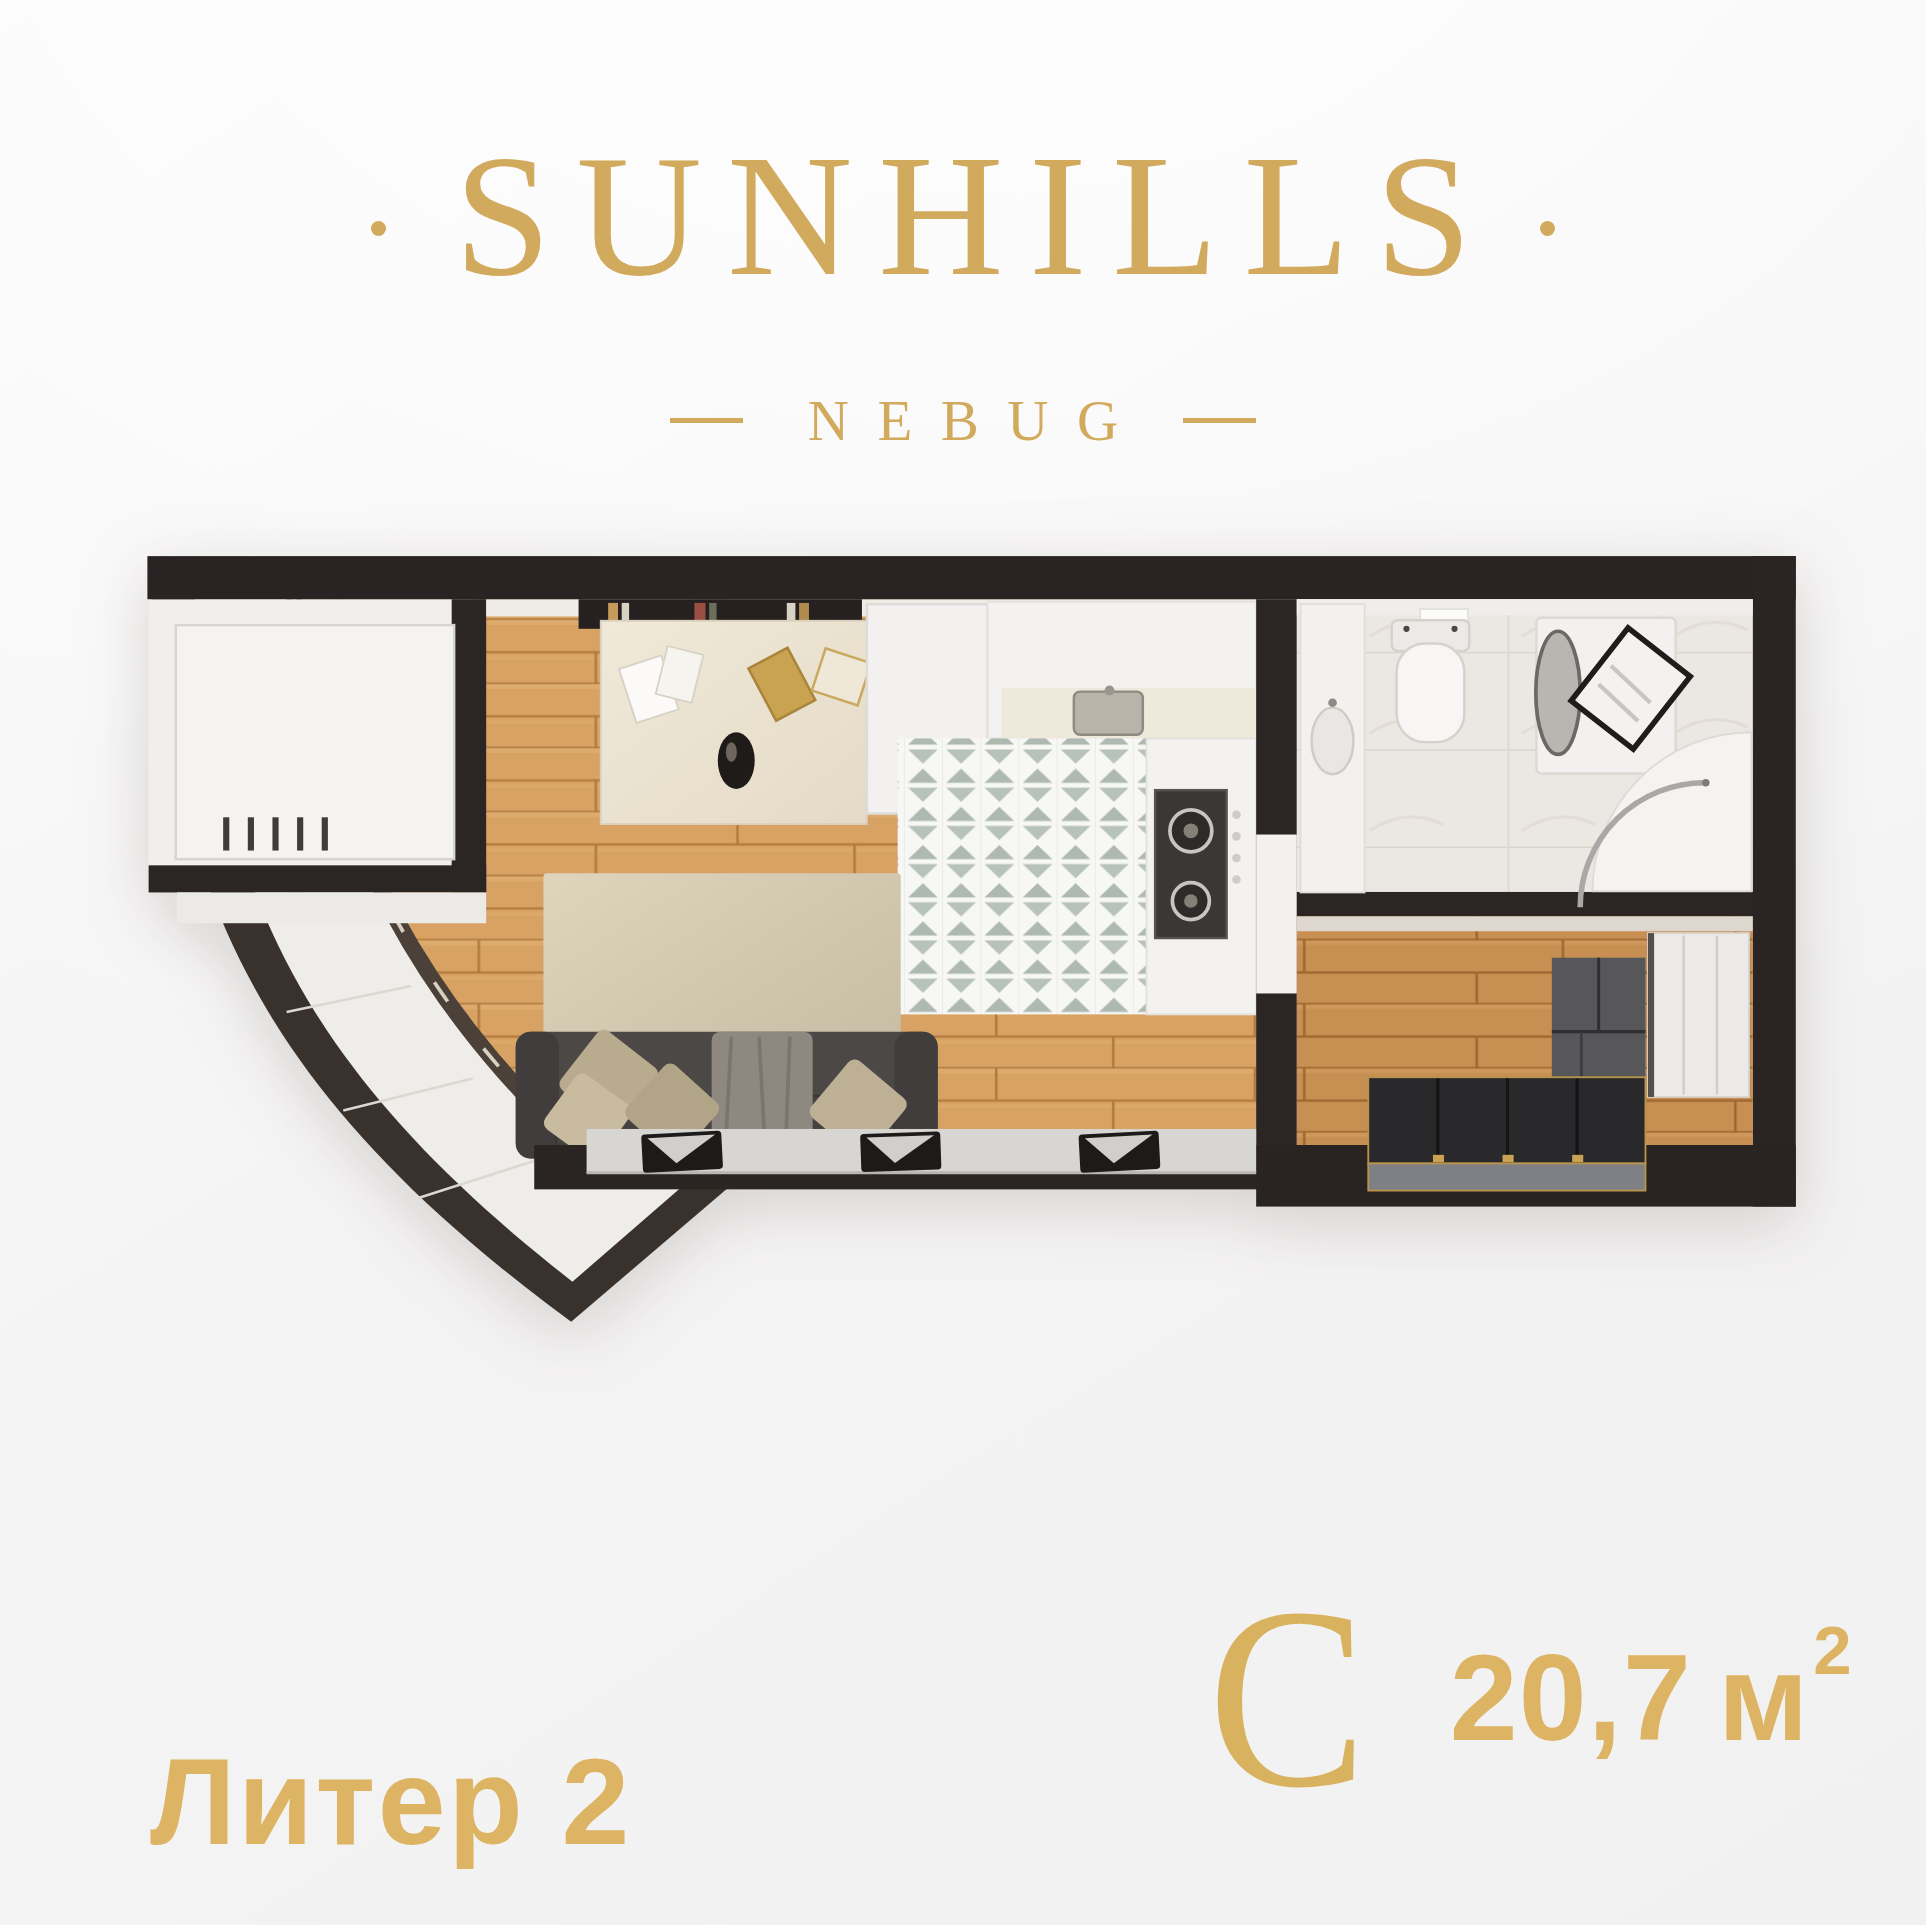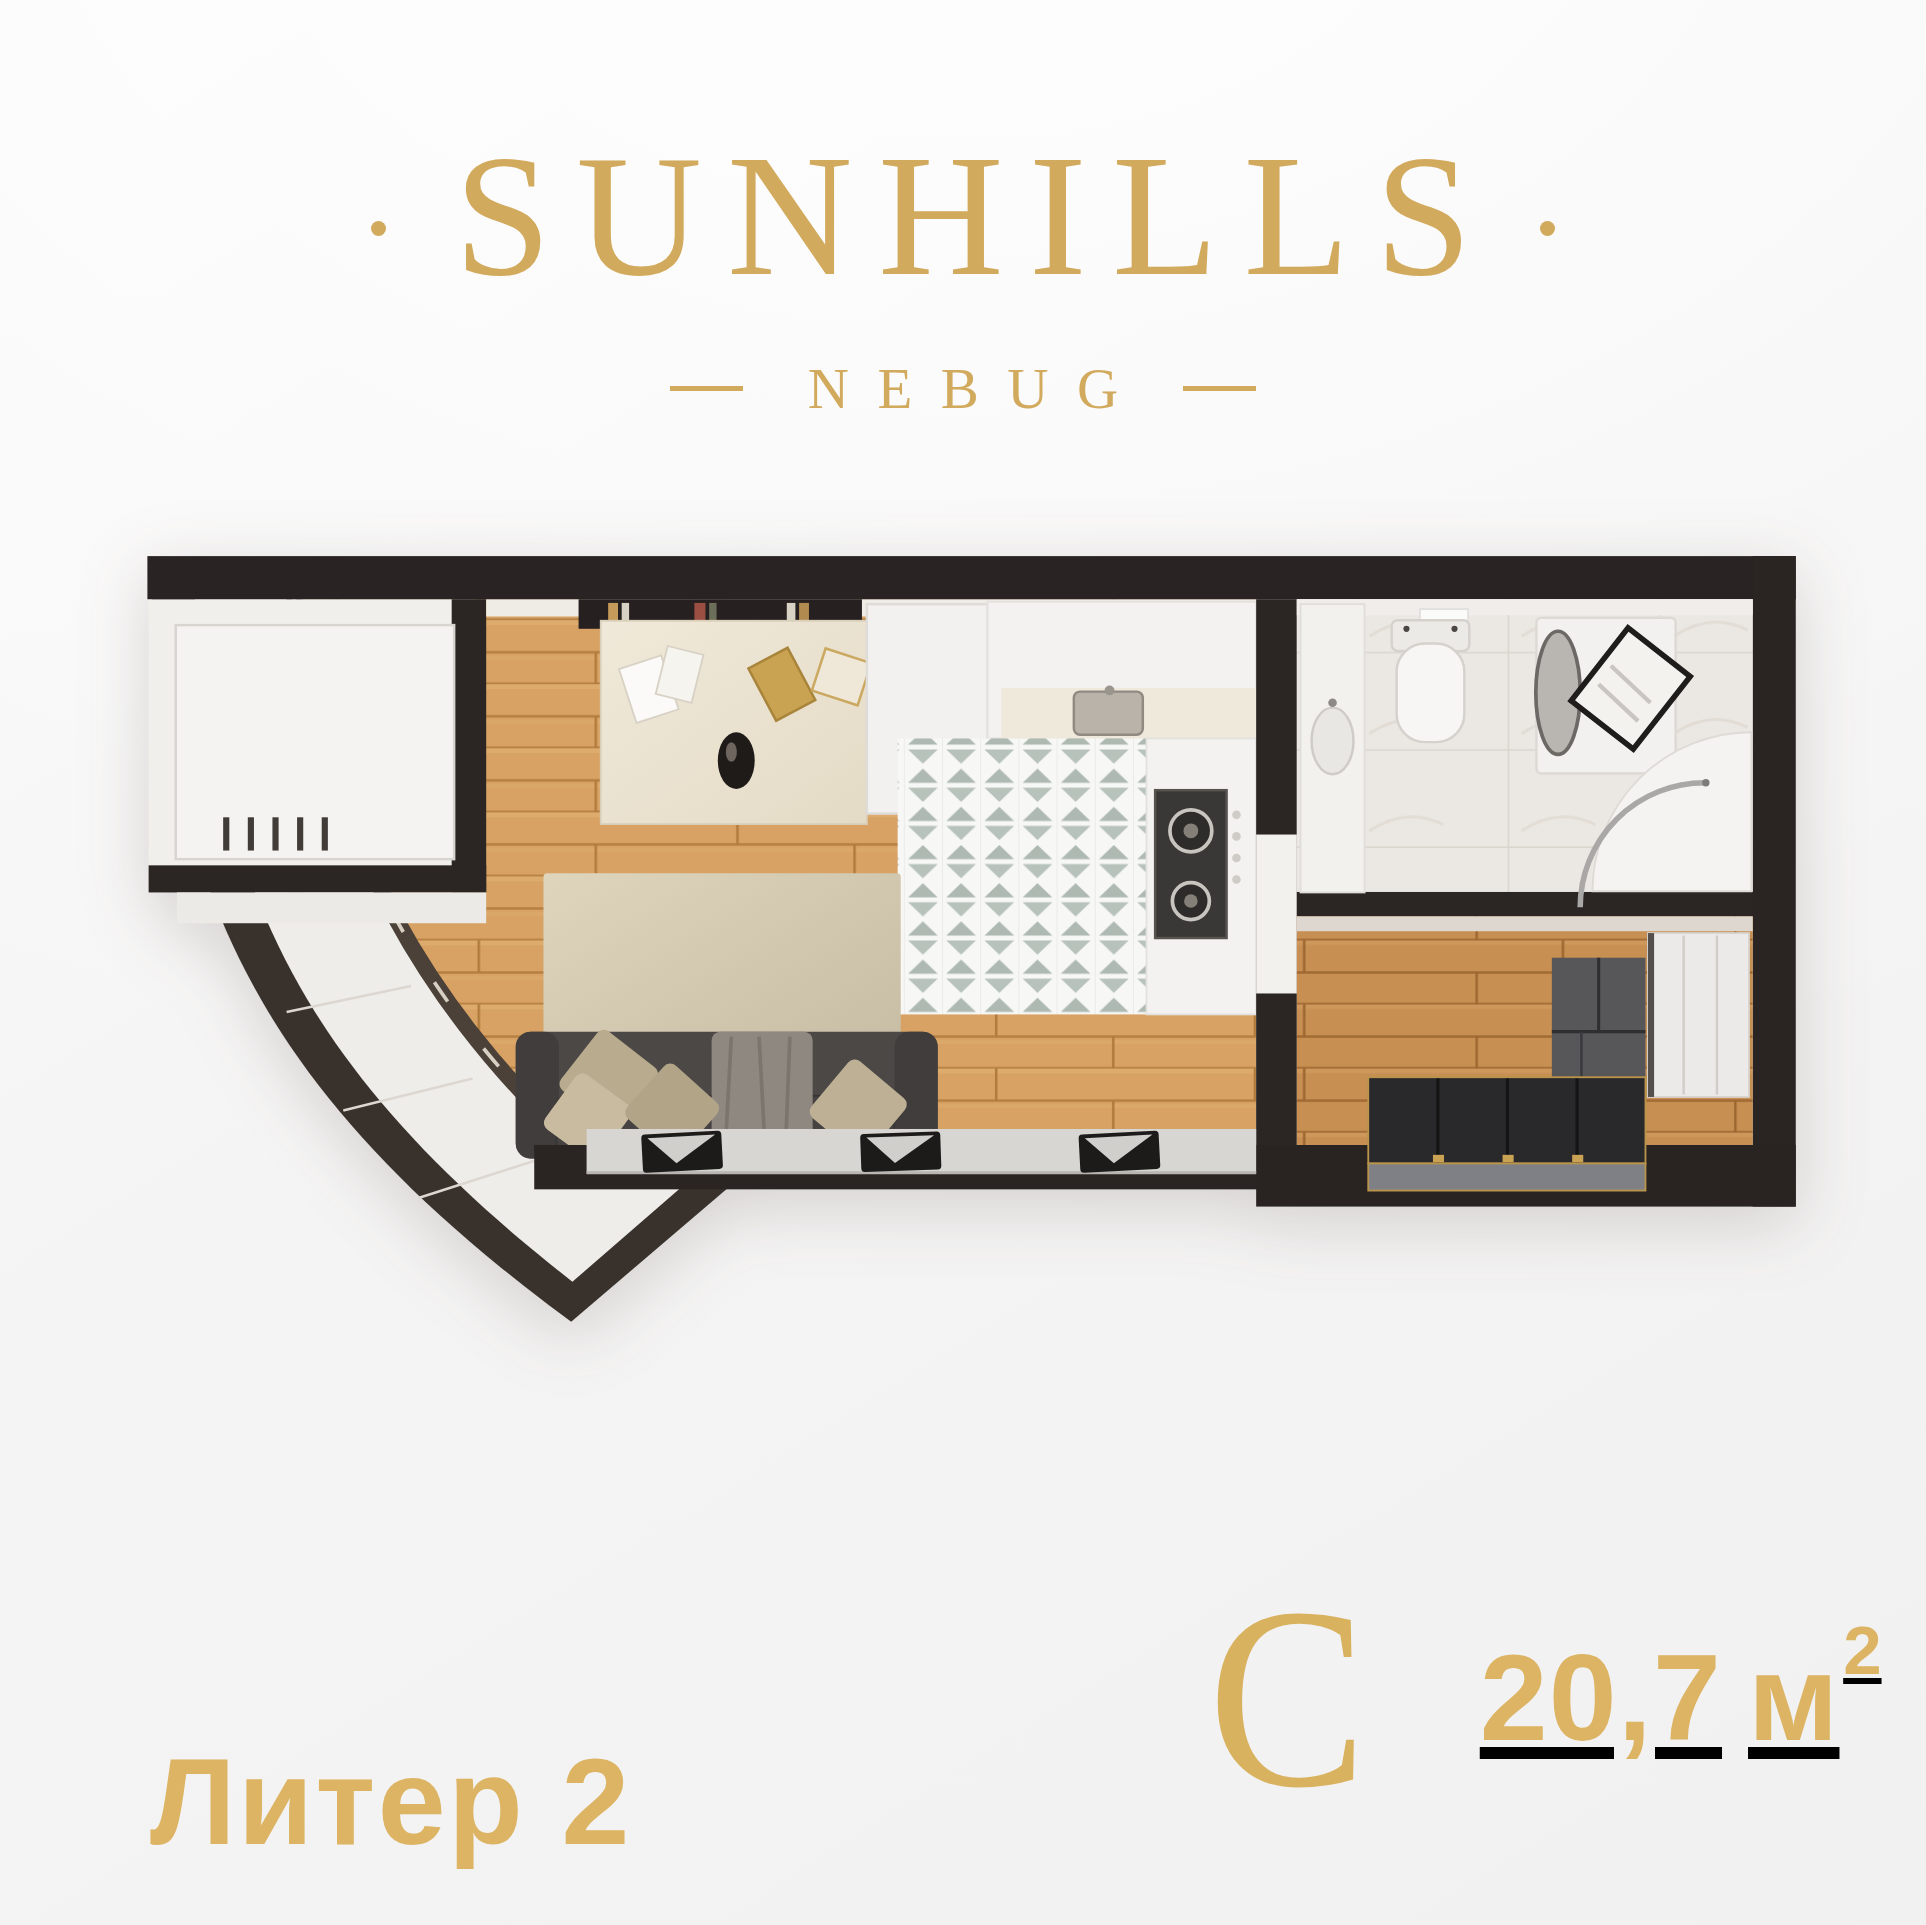--- a/index.html
+++ b/index.html
@@ -12,21 +12,21 @@
   }
   
   .logo-wrap{position:absolute;left:0;top:129px;width:100%;text-align:center;}
   .logo-row{display:flex;align-items:center;justify-content:center;gap:43px;}
   .logo-dot{width:15px;height:15px;border-radius:50%;background:#d2aa5d;margin-top:25px;}
   .logo-title{
     font-family:"Liberation Serif", serif;font-weight:400;
     font-size:174px;line-height:1;letter-spacing:.145em;text-indent:.145em;
     color:#d2aa5d;margin:0;white-space:nowrap;
   }
-  .tagline-row{display:flex;align-items:center;justify-content:center;gap:36px;margin-top:53px;}
+  .tagline-row{display:flex;align-items:center;justify-content:center;gap:36px;margin-top:85px;}
   .tag-dash{width:73px;height:5px;background:#d2aa5d;}
   .logo-tagline{
     font-family:"Liberation Serif", serif;font-weight:400;
     font-size:57px;letter-spacing:.5em;text-indent:.5em;
     color:#d2aa5d;margin:0;white-space:nowrap;
   }
   
   .plan{
     position:absolute;left:140px;top:556px;width:1657px;height:801px;
     filter:drop-shadow(0 16px 34px rgba(60,50,40,.18));
@@ -34,21 +34,21 @@
   
   .liter{
     position:absolute;left:150px;top:1690px;
     font-size:122px;font-weight:700;letter-spacing:2.5px;color:#dcb463;margin-top:42px;
   }
   .unit-block{position:absolute;left:1208px;top:1568px;display:flex;align-items:flex-start;}
   .type-letter{
     font-family:"Liberation Serif", serif;font-weight:400;
     font-size:259px;line-height:1;color:#d9b260;transform:scaleX(.92);transform-origin:left top;
   }
-  .area-group{display:flex;align-items:flex-start;margin-left:99px;margin-top:69px;text-decoration:underline;}
+  .area-group{display:flex;align-items:flex-start;margin-left:69px;margin-top:69px;}
   .area-value,.area-unit{font-size:122px;font-weight:700;color:#dcb463;line-height:1;letter-spacing:1.2px;}
   .area-unit{margin-left:26px;}
   .area-sup{font-size:69px;font-weight:700;color:#dcb463;line-height:1;margin-top:-21px;margin-left:3.7px;}
 </style>
 </head>
 <body>
 
 <header class="logo-wrap">
   <div class="logo-row">
     <span class="logo-dot"></span>

